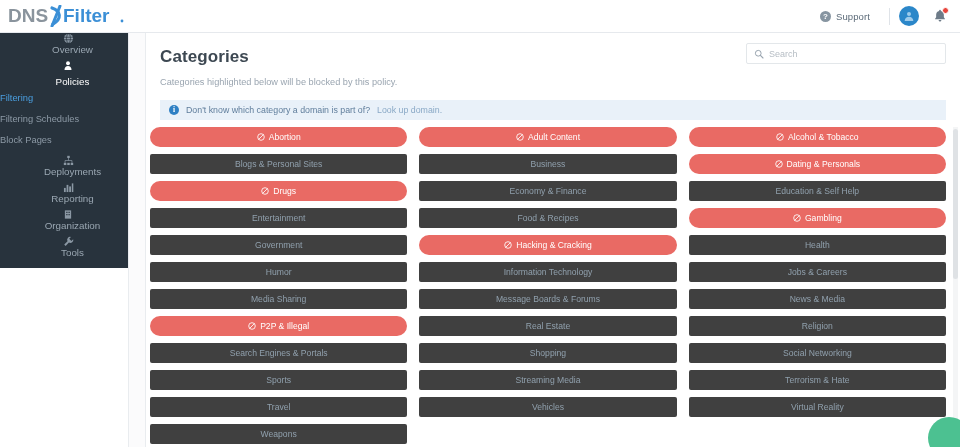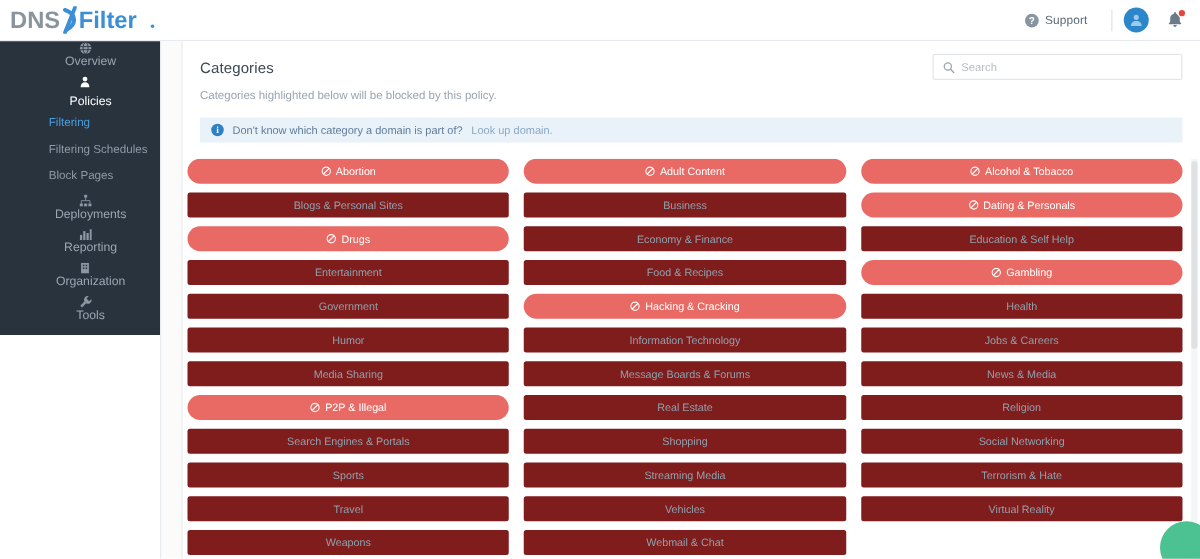--- a/index.html
+++ b/index.html
@@ -71,21 +71,20 @@
   .nav-item.active { color: #ffffff; justify-content: space-between; }
   .nav-item .nav-ico {
     width: 13px; margin-right: 9px;
     display: flex; align-items: center; justify-content: center;
     color: #8b98a4;
   }
   .nav-item.active .nav-ico { color: #ffffff; }
   .subnav { padding: 1px 0 4px 0; }
   .subnav-item {
     height: 21px; line-height: 21px;
-    padding-left: 39px;
     font-size: 9.3px; color: #8d9aa6; cursor: pointer;
   }
   .subnav-item.active { color: #4a9fe0; }
 
   
   .main {
     position: absolute; left: 128px; top: 33px;
     width: 832px; height: 414px;
     background: #fbfbfc;
     border-left: 1px solid #e9ecef;
@@ -93,21 +92,21 @@
   .panel {
     position: absolute; left: 16px; top: 0px;
     width: 816px; height: 414px;
     background: #ffffff;
     border: 1px solid #e9ecef; border-top: none; border-bottom: none;
   }
   .panel-head {
     position: relative; padding: 14px 14px 0 14px;
   }
   .page-title {
-    font-size: 12px; color: #3d4852; font-weight: normal;
+    font-size: 17px; color: #3d4852; font-weight: bold;
     letter-spacing: .1px;
   }
   .page-sub {
     margin-top: 10px;
     font-size: 9.2px; color: #9aa5b0;
   }
   .search-box {
     position: absolute; right: 14px; top: 10px;
     width: 200px; height: 21px;
     border: 1px solid #e3e7ea; border-radius: 2px;
@@ -156,21 +155,21 @@
   .cat-pill {
     height: 20px;
     border-radius: 2px;
     display: flex; align-items: center; justify-content: center;
     gap: 4px;
     font-size: 8.6px;
     cursor: pointer;
     user-select: none;
   }
   .cat-pill.allowed {
-    background: #7f1d1d;
+    background: #404040;
     color: #90a0ad;
   }
   .cat-pill.blocked {
     background: #e96a64;
     color: #ffffff;
     border-radius: 10px;
   }
   .block-ico { display: inline-flex; flex: none; }
 
   
@@ -481,23 +480,20 @@
             </div>
             <div class="cat-pill allowed">
               <span>Vehicles</span>
             </div>
             <div class="cat-pill allowed">
               <span>Virtual Reality</span>
             </div>
             <div class="cat-pill allowed">
               <span>Weapons</span>
             </div>
-            <div class="cat-pill allowed">
-              <span>Webmail &amp; Chat</span>
-            </div>
           </div>
       </div>
 
       <div class="scrollbar-track"></div>
       <div class="scrollbar-thumb"></div>
 
       <div class="chat-fab"></div>
     </div>
   </div>
 </div>

